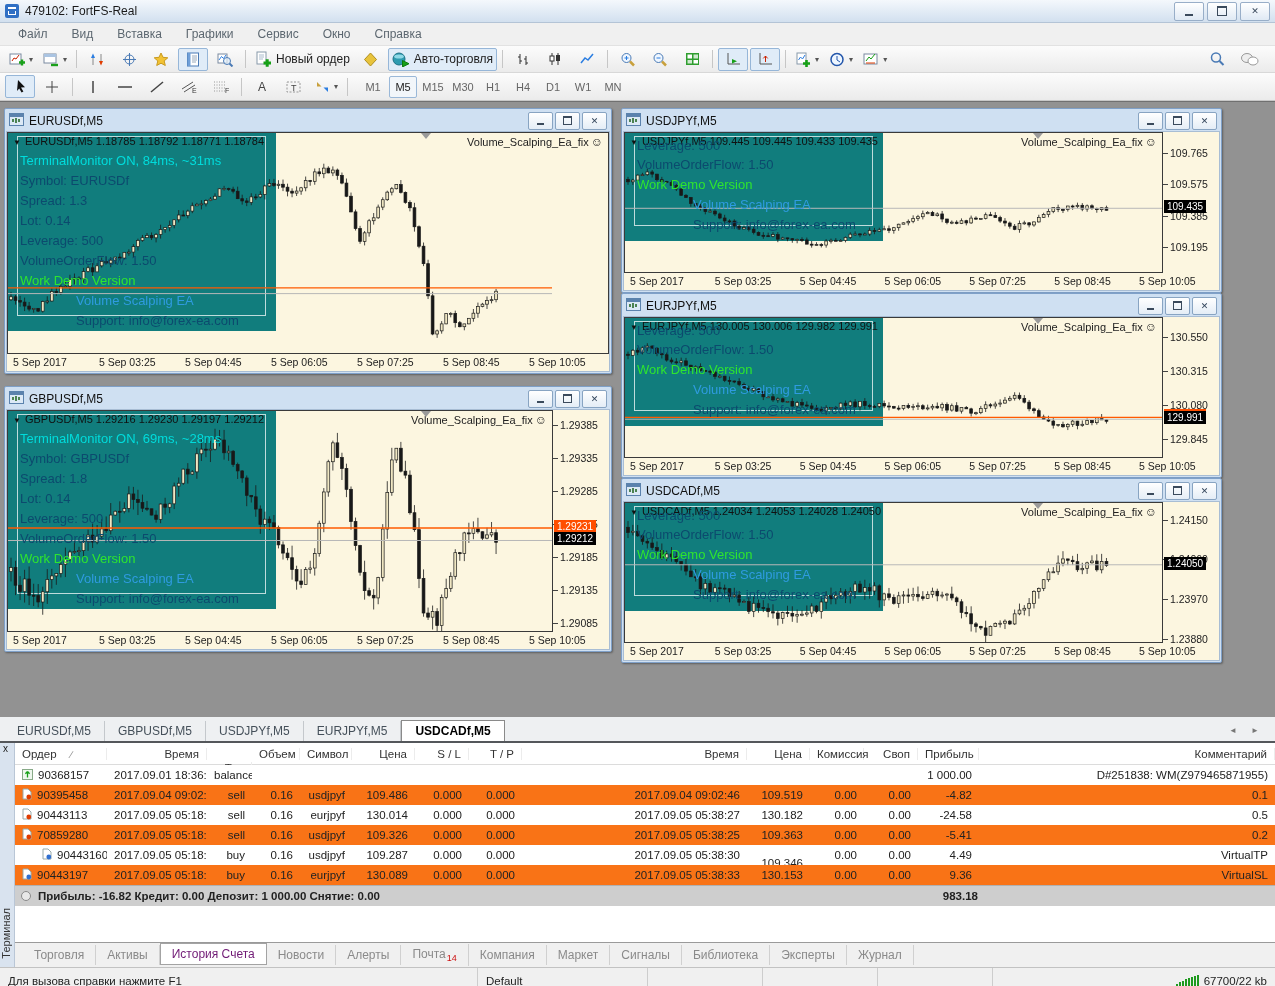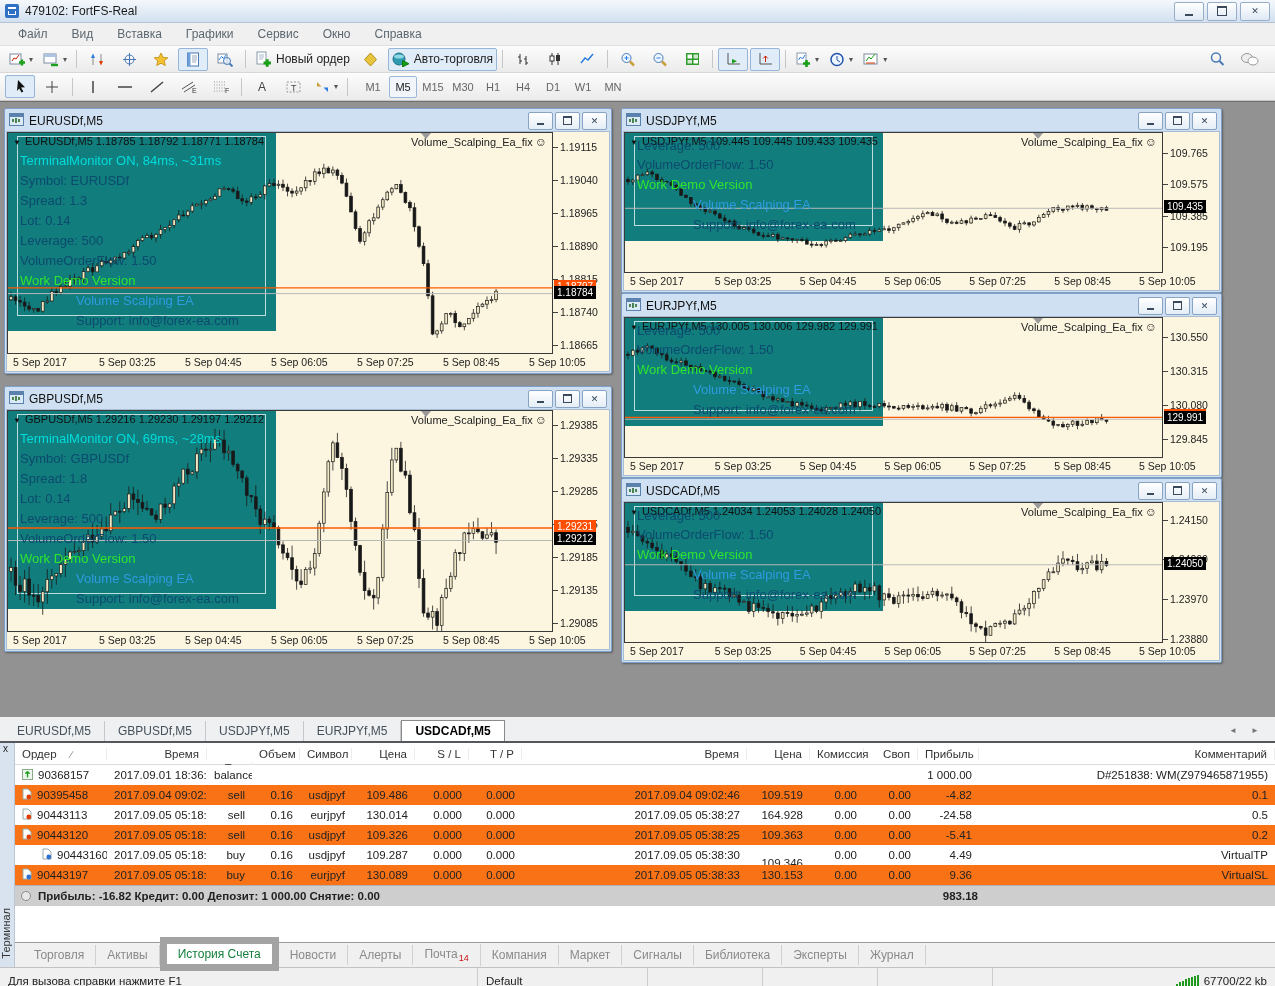--- a/index.html
+++ b/index.html
@@ -87,21 +87,21 @@
   .trow.odd{background:#f97316}
   .td{box-sizing:border-box;padding:0 7px;text-align:right;white-space:nowrap;overflow:hidden}
   .td.first{text-align:left;display:flex;align-items:center;gap:5px}
   .sumrow{height:20px;background:#cecece;border-top:1px solid #b0b0b0;display:flex;align-items:center;
           font-weight:bold;font-size:11.5px}
   .sumcircle{width:8px;height:8px;border:1px solid #8a8a8a;border-radius:50%;margin:0 7px 0 6px;background:#e8e8e8}
   .sumbal{margin-left:auto;margin-right:297px}
   .filler{flex:1;background:#fff}
   .termtabs{height:24px;background:#f0f0f0;border-top:1px solid #9a9a9a;display:flex;align-items:center;padding-left:8px}
   .ttab{padding:3px 11px;color:#8a8a8a;font-size:12px;border-right:1px solid #d0d0d0;position:relative}
-  .ttab.active{background:#fff;border:7px solid #a3a3a3;color:#15803d;margin-top:-2px}
+  .ttab.active{background:#fff;border:1px solid #a3a3a3;color:#701a75;margin-top:-2px}
   .badge{color:#cc1111;font-size:9px;vertical-align:sub;margin-left:1px}
   
   .statusbar{height:26px;border-top:1px solid #c2c2c2;background:#f0f0f0;display:flex;align-items:center;font-size:11.5px}
   .sb-cell{height:100%;display:flex;align-items:center;padding:0 8px;border-right:1px solid #cdcdcd;box-sizing:border-box}
   .sb-help{flex-basis:478px;flex-shrink:0}
   .sb-profile{width:170px}
   .sb-empty{width:115px}
   .sb-traffic{flex:1;justify-content:flex-end;gap:5px;border-right:none}
   .bars{display:flex;align-items:flex-end;gap:1px;height:13px}
   .bars i{display:block;width:2px;background:#1f9a1f}
@@ -623,31 +623,20 @@
             <div class="marker" style="left: 413px;"></div>
             <div class="ovl cyan" style="left: 12px; top: 20px;">TerminalMonitor ON, 84ms, ~31ms</div>
             <div class="ovl white" style="left: 12px; top: 40px;">Symbol: EURUSDf</div>
             <div class="ovl white" style="left: 12px; top: 60px;">Spread: 1.3</div>
             <div class="ovl white" style="left: 12px; top: 80px;">Lot: 0.14</div>
             <div class="ovl white" style="left: 12px; top: 100px;">Leverage: 500</div>
             <div class="ovl white" style="left: 12px; top: 120px;">VolumeOrderFlow: 1.50</div>
             <div class="ovl green" style="left: 12px; top: 140px;">Work Demo Version</div>
             <div class="ovl blue" style="left: 68px; top: 160px;">Volume Scalping EA</div>
             <div class="ovl white" style="left: 68px; top: 180px;">Support: info@forex-ea.com</div>
-          </div>
-          <div class="scale">
-            <div class="tick" style="top: 8.96px;">1.19115</div>
-            <div class="tick" style="top: 41.96px;">1.19040</div>
-            <div class="tick" style="top: 74.96px;">1.18965</div>
-            <div class="tick" style="top: 107.96px;">1.18890</div>
-            <div class="tick" style="top: 140.96px;">1.18815</div>
-            <div class="tick" style="top: 173.96px;">1.18740</div>
-            <div class="tick" style="top: 206.96px;">1.18665</div>
-            <div class="plabel ask" style="top: 147.88px;">1.18797</div>
-            <div class="plabel bid" style="top: 153.6px;">1.18784</div>
           </div>
         </div>
         <div class="axis">
           <span class="xlabel" style="left: 6px;">5 Sep 2017</span>
           <span class="xlabel" style="left: 92px;">5 Sep 03:25</span>
           <span class="xlabel" style="left: 178px;">5 Sep 04:45</span>
           <span class="xlabel" style="left: 264px;">5 Sep 06:05</span>
           <span class="xlabel" style="left: 350px;">5 Sep 07:25</span>
           <span class="xlabel" style="left: 436px;">5 Sep 08:45</span>
           <span class="xlabel" style="left: 522px;">5 Sep 10:05</span>
@@ -1786,33 +1775,33 @@
           <span>90443113</span>
         </span>
         <span class="td" style="width: 100px;">2017.09.05 05:18:21</span>
         <span class="td" style="width: 45px;">sell</span>
         <span class="td" style="width: 48px;">0.16</span>
         <span class="td" style="width: 52px;">eurjpyf</span>
         <span class="td" style="width: 63px;">130.014</span>
         <span class="td" style="width: 54px;">0.000</span>
         <span class="td" style="width: 53px;">0.000</span>
         <span class="td" style="width: 225px;">2017.09.05 05:38:27</span>
-        <span class="td" style="width: 63px;">164.928</span>
+        <span class="td" style="width: 63px;">130.182</span>
         <span class="td" style="width: 54px;">0.00</span>
         <span class="td" style="width: 54px;">0.00</span>
         <span class="td" style="width: 61px;">-24.58</span>
         <span class="td" style="flex: 1 1 0%;">0.5</span>
       </div>
       <div class="trow odd">
         <span class="td first" style="width: 92px;">
           <span><svg width="10" height="12">
               <path d="M1 1h5l3 3v7H1z" fill="#fff" stroke="#9aa"></path>
               <circle cx="6.8" cy="9" r="2.4" fill="#e03c00"></circle>
             </svg></span>
-          <span>90443120</span>
+          <span>70859280</span>
         </span>
         <span class="td" style="width: 100px;">2017.09.05 05:18:21</span>
         <span class="td" style="width: 45px;">sell</span>
         <span class="td" style="width: 48px;">0.16</span>
         <span class="td" style="width: 52px;">usdjpyf</span>
         <span class="td" style="width: 63px;">109.326</span>
         <span class="td" style="width: 54px;">0.000</span>
         <span class="td" style="width: 53px;">0.000</span>
         <span class="td" style="width: 225px;">2017.09.05 05:38:25</span>
         <span class="td" style="width: 63px;">109.363</span>

